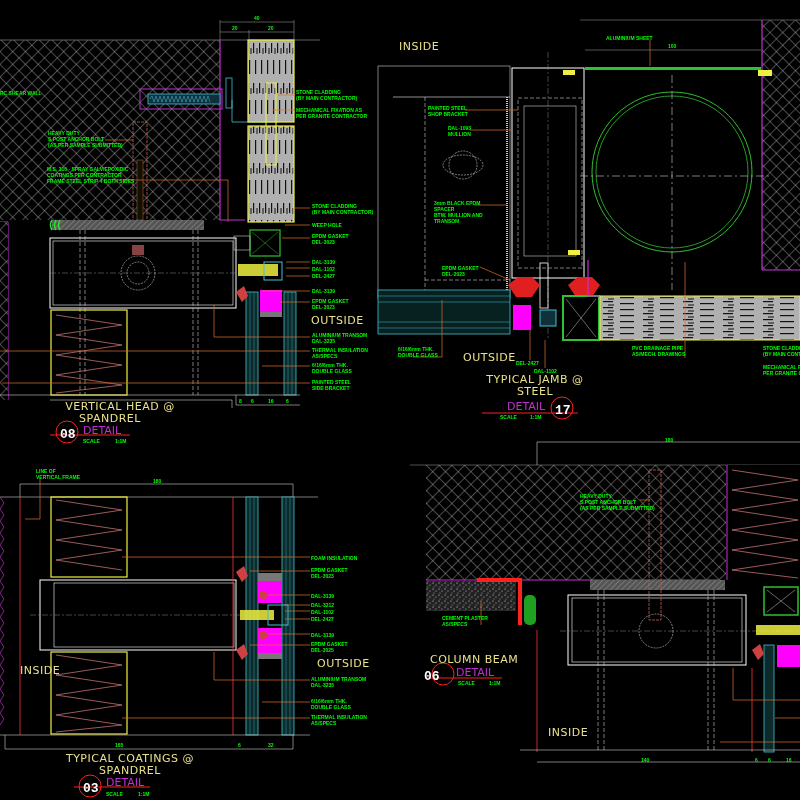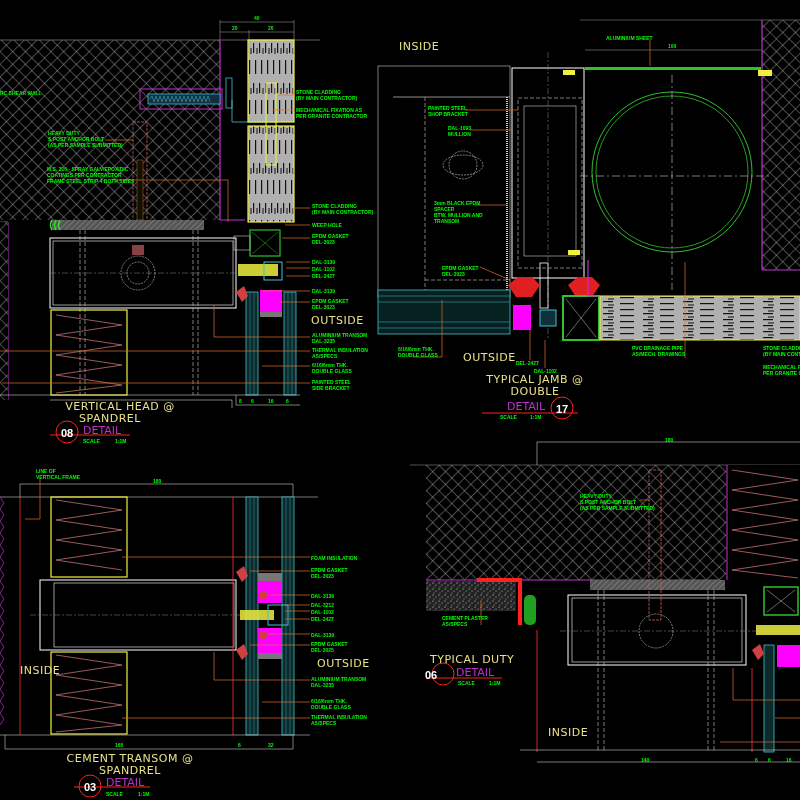--- a/index.html
+++ b/index.html
@@ -3,21 +3,21 @@
 <meta charset="utf-8">
 <style>
   html,body{margin:0;padding:0;background:#000;}
   body{width:800px;height:800px;overflow:hidden;position:relative;font-family:"DejaVu Sans",sans-serif;}
   #canvas{position:absolute;left:0;top:0;width:800px;height:800px;}
   .lbl{position:absolute;color:#00ff00;font-family:"Liberation Sans",sans-serif;font-size:5px;line-height:6px;white-space:pre;font-weight:bold;letter-spacing:0;}
   .big{position:absolute;color:#e8e08a;font-family:"DejaVu Sans",sans-serif;font-size:11px;white-space:pre;letter-spacing:0.5px;}
   .title{position:absolute;color:#e8e08a;font-family:"DejaVu Sans",sans-serif;font-size:11px;white-space:pre;text-align:center;letter-spacing:0.5px;line-height:13px;}
   .detail{position:absolute;color:#c030d0;font-family:"DejaVu Sans",sans-serif;font-size:11px;}
   .scale{position:absolute;color:#00ff00;font-family:"Liberation Sans",sans-serif;font-size:5px;font-weight:bold;}
-  .num{position:absolute;color:#fff;font-family:Liberation Sans, sans-serif;font-size:11px;font-weight:bold;text-align:center;width:14px;}
+  .num{position:absolute;color:#fff;font-family:Liberation Mono, monospace;font-size:13px;font-weight:bold;text-align:center;width:14px;}
   .dim{position:absolute;color:#00ff00;font-family:"Liberation Sans",sans-serif;font-size:5px;font-weight:bold;}
 </style>
 </head>
 <body>
 
 <svg id="canvas" viewBox="0 0 800 800" xmlns="http://www.w3.org/2000/svg">
   <defs>
     <pattern id="hatch" width="9" height="9" patternUnits="userSpaceOnUse" patternTransform="rotate(45)">
       <rect width="9" height="9" fill="#000"></rect>
       <line x1="0" y1="0" x2="0" y2="9" stroke="#bdbdbd" stroke-width="0.8"></line>
@@ -328,21 +328,21 @@
 <div class="lbl" style="left:312px;top:347px;">THERMAL INSULATION
 AS/SPECS</div>
 <div class="lbl" style="left:312px;top:362px;">6/16/6mm THK.
 DOUBLE GLASS</div>
 <div class="lbl" style="left:312px;top:379px;">PAINTED STEEL
 SIDE BRACKET</div>
 
 <div class="big" style="left:399px;top:40px;">INSIDE</div>
 <div class="big" style="left:463px;top:351px;">OUTSIDE</div>
 <div class="title" style="left:480px;top:373px;width:110px;">TYPICAL JAMB @</div>
-<div class="title" style="left:480px;top:385px;width:110px;">DOUBLE</div>
+<div class="title" style="left:480px;top:385px;width:110px;">STEEL</div>
 <div class="detail" style="left:507px;top:400px;">DETAIL</div>
 <div class="num" style="left:555px;top:403px;">17</div>
 <div class="scale" style="left:500px;top:414px;">SCALE</div>
 <div class="scale" style="left:530px;top:414px;">1:1M</div>
 <div class="dim" style="left:668px;top:43px;">100</div>
 <div class="lbl" style="left:606px;top:35px;">ALUMINIUM SHEET</div>
 <div class="lbl" style="left:428px;top:105px;">PAINTED STEEL
 SHOP BRACKET</div>
 <div class="lbl" style="left:448px;top:125px;">DAL-1093
 MULLION</div>
@@ -358,21 +358,21 @@
 <div class="lbl" style="left:534px;top:368px;">DAL-1102</div>
 <div class="lbl" style="left:632px;top:345px;">PVC DRAINAGE PIPE
 AS/MECH. DRAWINGS</div>
 <div class="lbl" style="left:763px;top:345px;">STONE CLADDING
 (BY MAIN CONTRACTOR)</div>
 <div class="lbl" style="left:763px;top:364px;">MECHANICAL FIXATION
 PER GRANITE CONTRACTOR</div>
 
 <div class="big" style="left:20px;top:664px;">INSIDE</div>
 <div class="big" style="left:317px;top:657px;">OUTSIDE</div>
-<div class="title" style="left:55px;top:752px;width:150px;">CEMENT TRANSOM @</div>
+<div class="title" style="left:55px;top:752px;width:150px;">TYPICAL COATINGS @</div>
 <div class="title" style="left:55px;top:764px;width:150px;">SPANDREL</div>
 <div class="num" style="left:83px;top:781px;">03</div>
 <div class="detail" style="left:106px;top:776px;">DETAIL</div>
 <div class="scale" style="left:106px;top:791px;">SCALE</div>
 <div class="scale" style="left:138px;top:791px;">1:1M</div>
 <div class="dim" style="left:153px;top:478px;">180</div>
 <div class="dim" style="left:115px;top:742px;">165</div>
 <div class="dim" style="left:238px;top:742px;">6</div>
 <div class="dim" style="left:268px;top:742px;">32</div>
 <div class="lbl" style="left:36px;top:468px;">LINE OF
@@ -387,21 +387,21 @@
 <div class="lbl" style="left:311px;top:632px;">DAL-3139</div>
 <div class="lbl" style="left:311px;top:641px;">EPDM GASKET
 DEL-3025</div>
 <div class="lbl" style="left:311px;top:676px;">ALUMINIUM TRANSOM
 DAL-3235</div>
 <div class="lbl" style="left:311px;top:698px;">6/16/6mm THK.
 DOUBLE GLASS</div>
 <div class="lbl" style="left:311px;top:714px;">THERMAL INSULATION
 AS/SPECS</div>
 
-<div class="title" style="left:430px;top:653px;width:90px;text-align:left;">TYPICAL DUTY</div>
+<div class="title" style="left:430px;top:653px;width:90px;text-align:left;">COLUMN BEAM</div>
 <div class="num" style="left:424px;top:669px;">06</div>
 <div class="detail" style="left:456px;top:666px;">DETAIL</div>
 <div class="scale" style="left:458px;top:680px;">SCALE</div>
 <div class="scale" style="left:489px;top:680px;">1:1M</div>
 <div class="big" style="left:548px;top:726px;">INSIDE</div>
 <div class="dim" style="left:665px;top:437px;">180</div>
 <div class="dim" style="left:641px;top:757px;">140</div>
 <div class="dim" style="left:755px;top:757px;">6</div>
 <div class="dim" style="left:768px;top:757px;">6</div>
 <div class="dim" style="left:786px;top:757px;">16</div>

